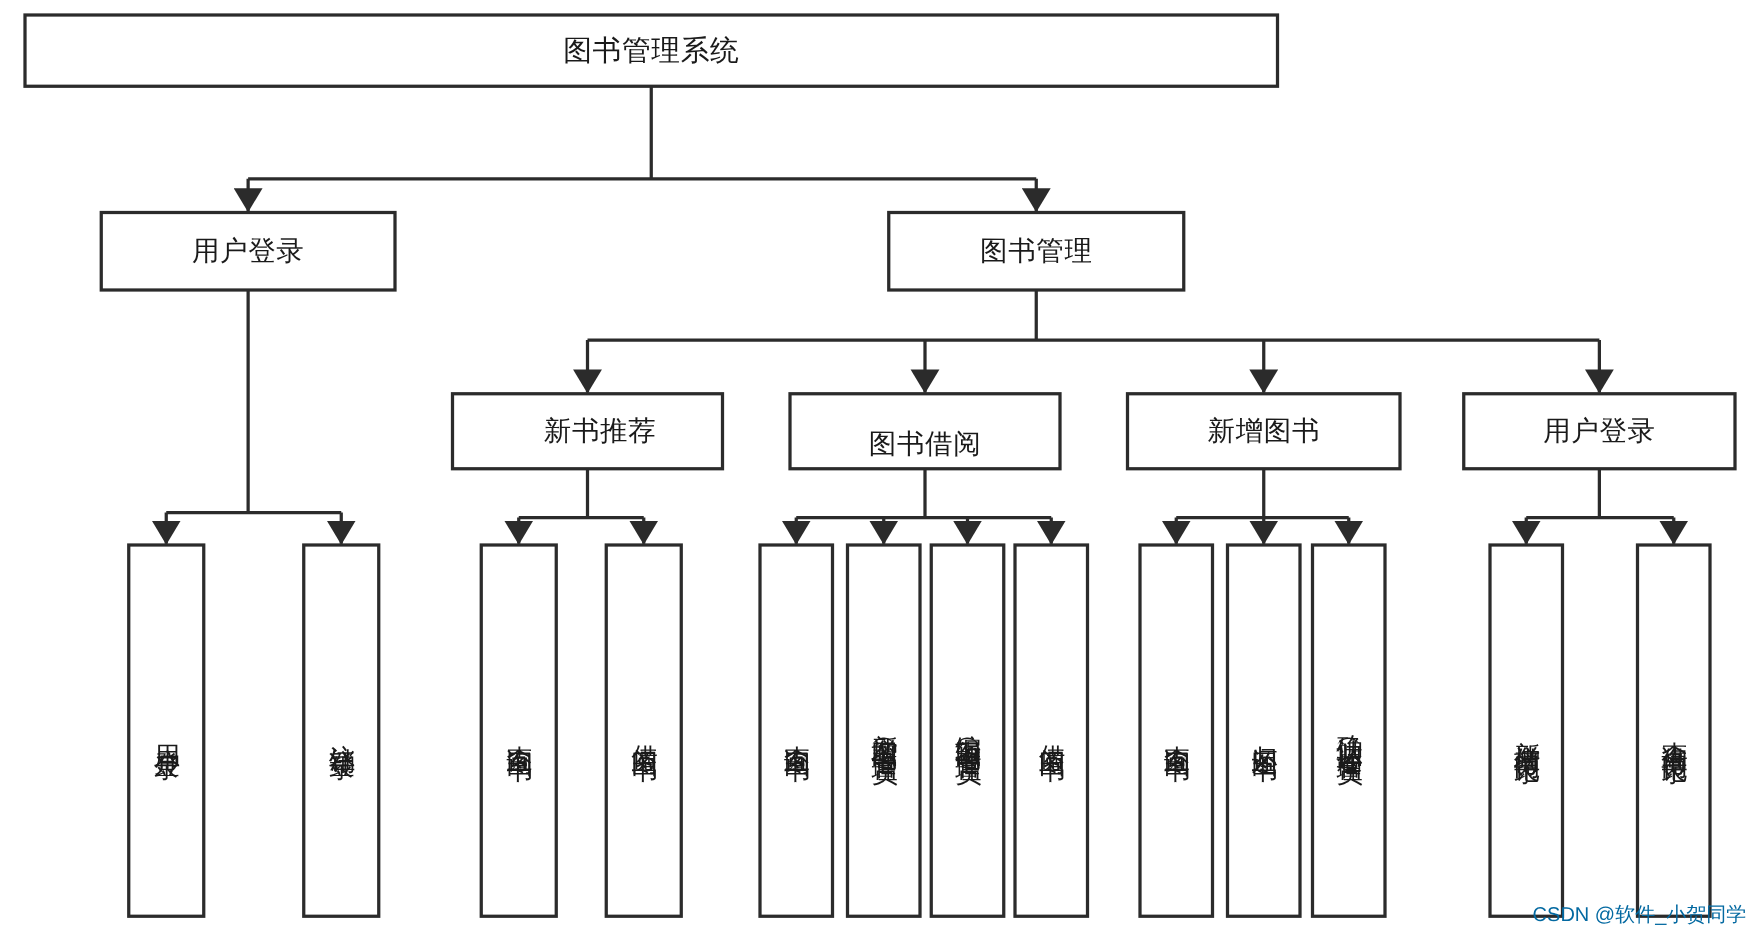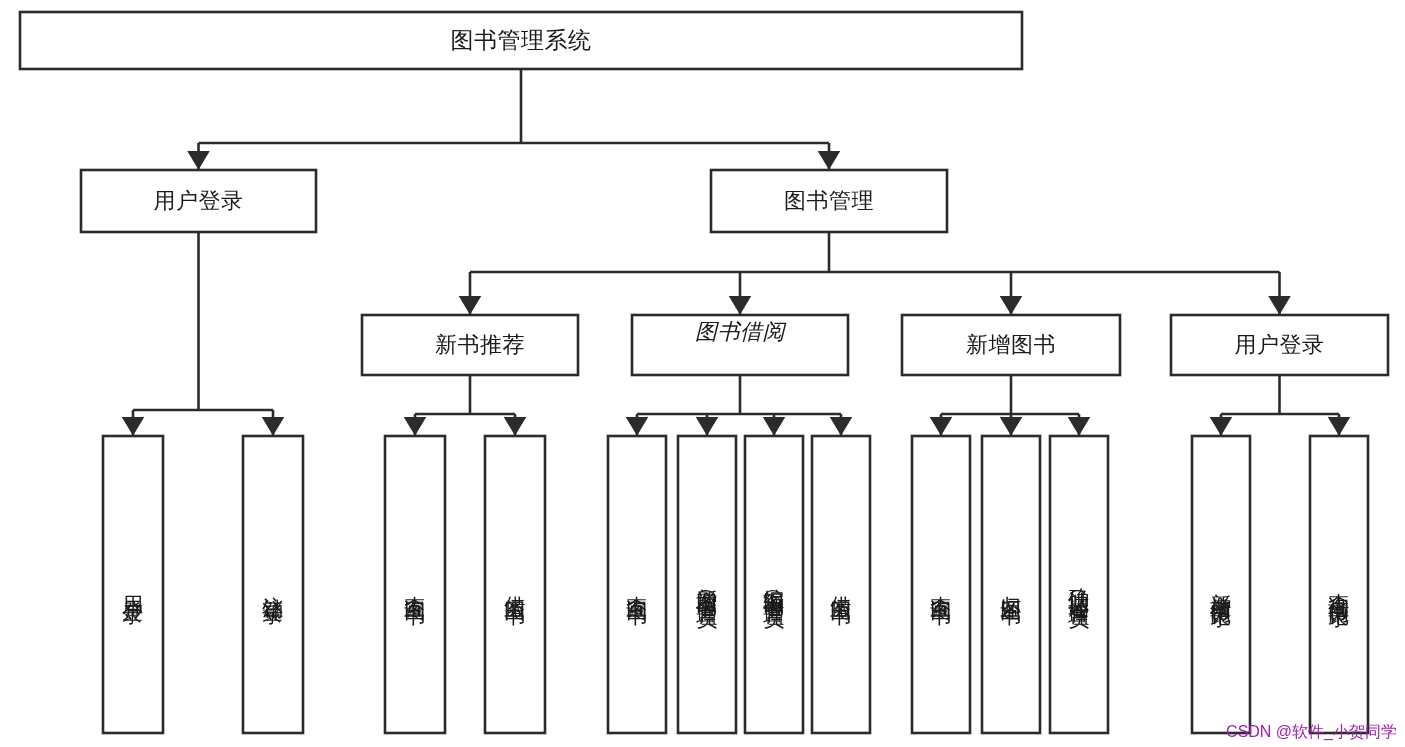--- a/index.html
+++ b/index.html
@@ -65,21 +65,21 @@
     text-orientation: upright;
     font-size: 21px;
     letter-spacing: 3px;
     white-space: nowrap;
   }
   .watermark {
     position: absolute;
     right: 8px;
     bottom: 4px;
     font-size: 16px;
-    color: #a21caf;
+    color: #0369a1;
     font-family: "Liberation Sans", "DejaVu Sans", sans-serif;
     white-space: nowrap;
     user-select: none;
   }
 </style>
 </head>
 <body>
 
 <div id="diagram-root">
 
@@ -147,21 +147,21 @@
         <rect x="1192" y="436" width="58" height="297" class="node-rect"></rect>
         <rect x="1310" y="436" width="58" height="297" class="node-rect"></rect>
       </g>
   </svg>
 
   <div id="labels-layer">
       <div class="node-label root-label horizontal" style="left: 20px; top: 12px; width: 1002px; height: 57px;">图书管理系统</div>
       <div class="node-label horizontal" style="left: 81px; top: 170px; width: 235px; height: 62px;">用户登录</div>
       <div class="node-label horizontal" style="left: 711px; top: 170px; width: 236px; height: 62px;">图书管理</div>
       <div class="node-label horizontal" style="left: 362px; top: 315px; width: 236px; height: 60px;">新书推荐</div>
-      <div class="node-label horizontal" style="left: 632px; top: 308px; width: 216px; height: 48px; font-style: italic;">图书借阅</div>
+      <div class="node-label horizontal" style="left: 632px; top: 331px; width: 216px; height: 48px;">图书借阅</div>
       <div class="node-label horizontal" style="left: 902px; top: 315px; width: 218px; height: 60px;">新增图书</div>
       <div class="node-label horizontal" style="left: 1171px; top: 315px; width: 217px; height: 60px;">用户登录</div>
       <div class="node-label vertical" style="left: 103px; top: 436px; width: 60px; height: 297px;">用户登录</div>
       <div class="node-label vertical" style="left: 243px; top: 436px; width: 60px; height: 297px;">注销登录</div>
       <div class="node-label vertical" style="left: 385px; top: 436px; width: 60px; height: 297px;">查询图书</div>
       <div class="node-label vertical" style="left: 485px; top: 436px; width: 60px; height: 297px;">借阅图书</div>
       <div class="node-label vertical" style="left: 608px; top: 436px; width: 58px; height: 297px;">查询图书</div>
       <div class="node-label vertical" style="left: 678px; top: 436px; width: 58px; height: 297px;">新增图书（管理员）</div>
       <div class="node-label vertical" style="left: 745px; top: 436px; width: 58px; height: 297px;">编辑图书（管理员）</div>
       <div class="node-label vertical" style="left: 812px; top: 436px; width: 58px; height: 297px;">借阅图书</div>

